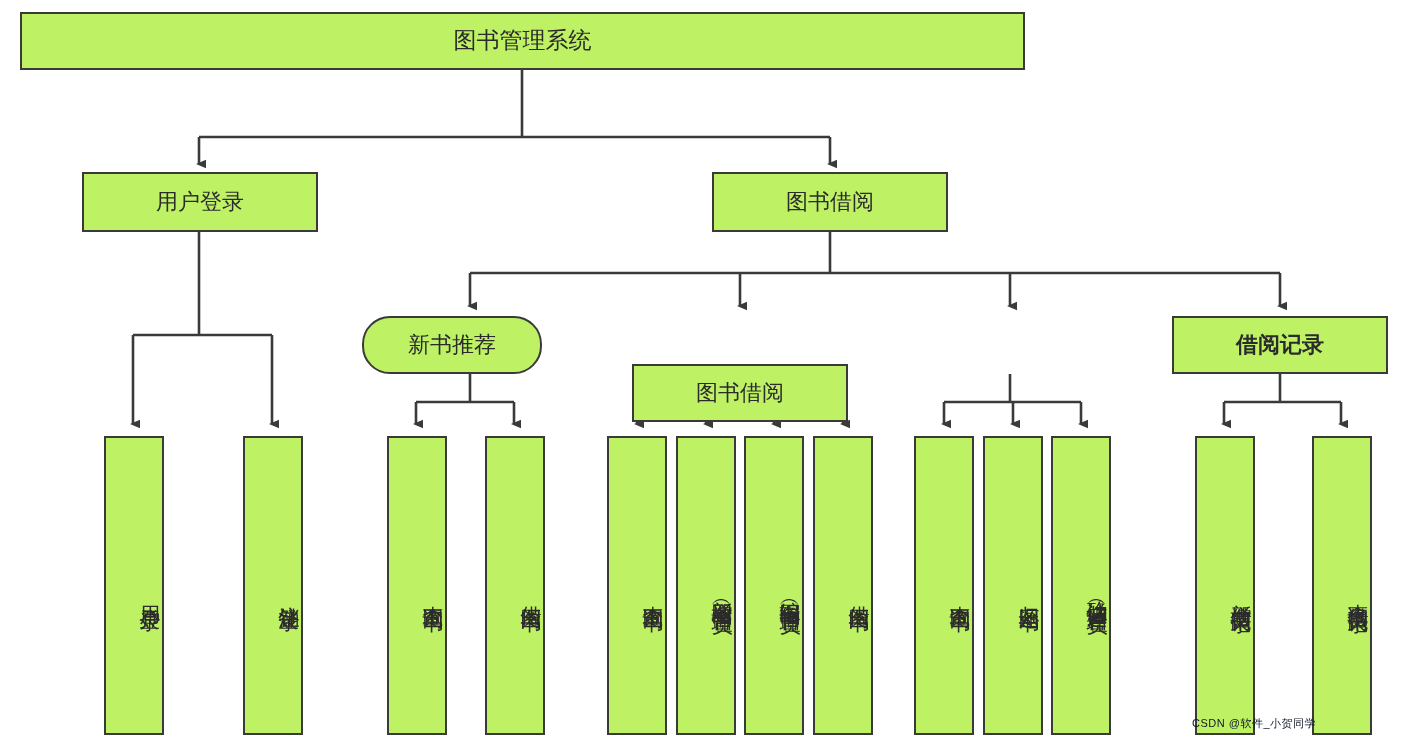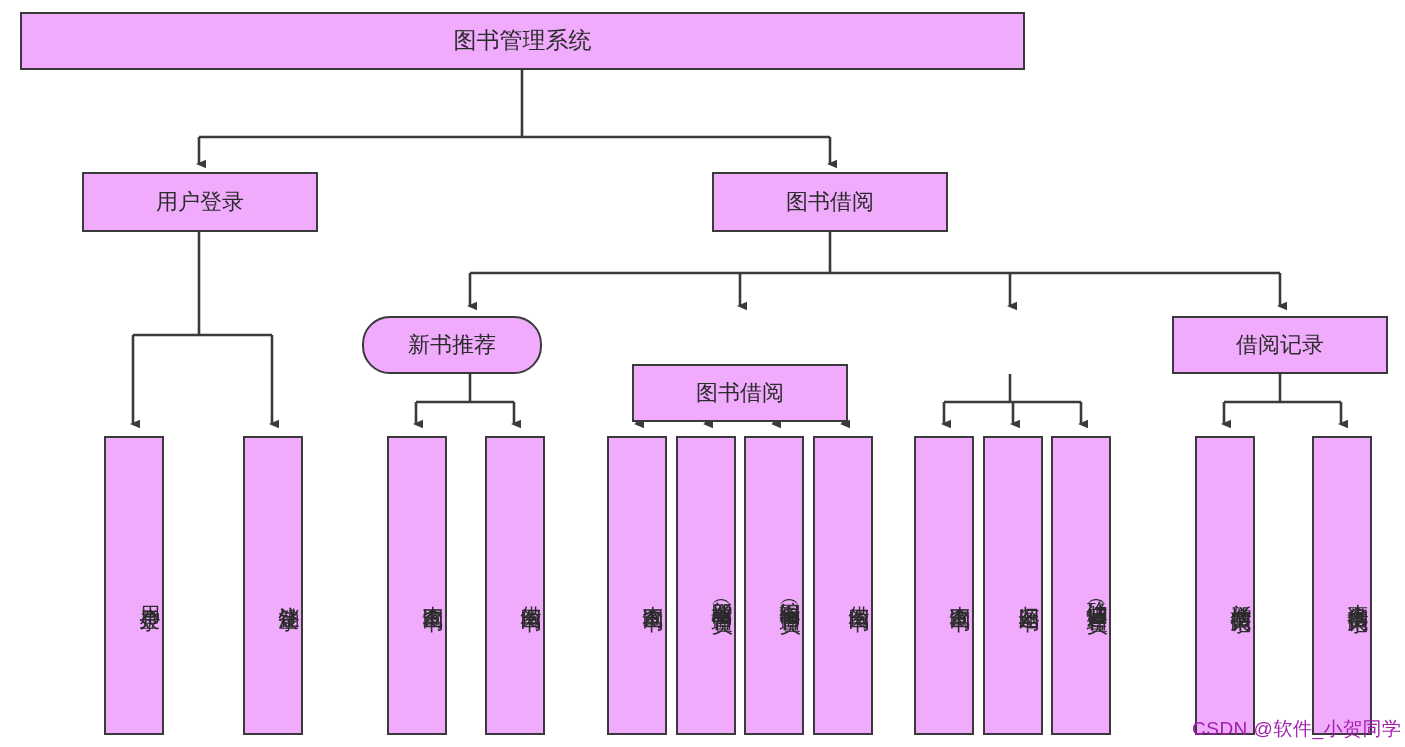--- a/index.html
+++ b/index.html
@@ -22,21 +22,21 @@
     left: 0;
     top: 0;
     width: 1405px;
     height: 747px;
     pointer-events: none;
   }
   .node {
     position: absolute;
     box-sizing: border-box;
     border: 2.5px solid #3a3a3a;
-    background: #f0abfc;
+    background: #bef264;
     color: #2b2b2b;
     display: flex;
     align-items: center;
     justify-content: center;
     text-align: left;
     line-height: 1.18;
   }
   .node.horiz {
     font-size: 22px;
   }
@@ -51,22 +51,22 @@
     align-items: flex-start;
     justify-content: center;
     padding-top: 14px;
   }
   .node.vert .label {
     writing-mode: vertical-rl;
     text-orientation: upright;
   }
   .watermark {
     position: absolute;
-    color: #a21caf;
-    font-size: 19px;
+    color: #0f172a;
+    font-size: 11px;
     white-space: nowrap;
     letter-spacing: 0.5px;
   }
 </style>
 </head>
 <body>
 
 <div id="canvas">
 
   <svg class="wires" viewBox="0 0 1405 747" xmlns="http://www.w3.org/2000/svg">
@@ -131,21 +131,21 @@
   <div class="node horiz" style="left:712px; top:172px; width:236px; height:60px;">
     <span class="label">图书借阅</span>
   </div>
 
   <div class="node horiz" style="left:362px; top:316px; width:180px; height:58px;border-radius:28px;">
     <span class="label">新书推荐</span>
   </div>
   <div class="node horiz" style="left:632px; top:316px; width:216px; height:58px;margin-top:48px;">
     <span class="label">图书借阅</span>
   </div>
-  <div class="node horiz" style="left:1172px; top:316px; width:216px; height:58px;">
+  <div class="node horiz" style="left:1172px; top:316px; width:216px; height:58px;font-weight:bold;">
     <span class="label">借阅记录</span>
   </div>
 
   <div class="node vert" style="left:104px; top:436px; width:60px; height:299px;">
     <span class="label">用户登录</span>
   </div>
   <div class="node vert" style="left:243px; top:436px; width:60px; height:299px;">
     <span class="label">注销登录</span>
   </div>
 

